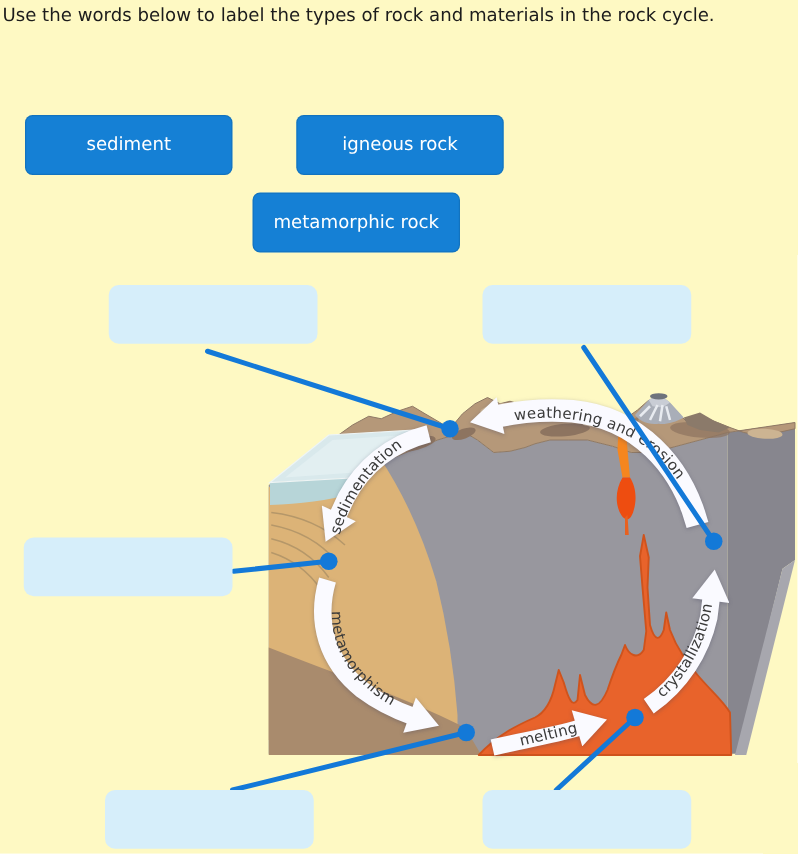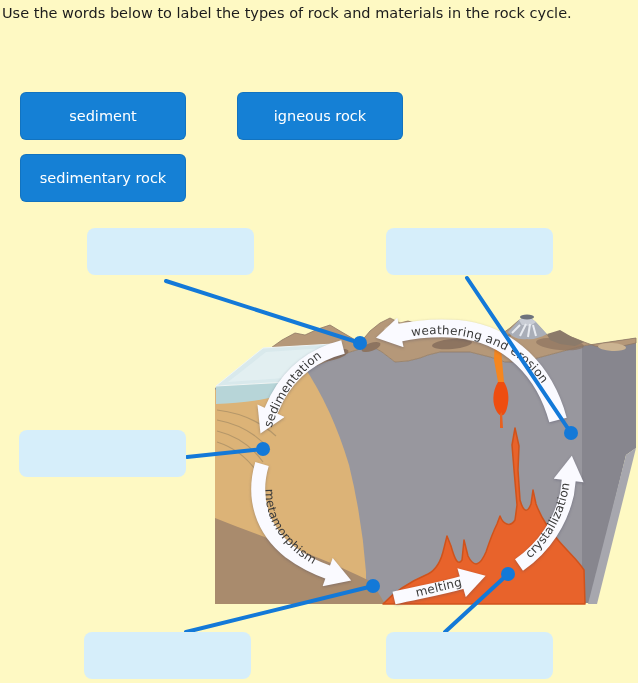--- a/index.html
+++ b/index.html
@@ -30,21 +30,21 @@
 </head>
 <body>
 
 <div id="page">
 
   <div class="instruction">Use the words below to label the types of rock and materials in the rock cycle.</div>
 
 
   <button class="word w1">sediment</button>
   <button class="word w2">igneous rock</button>
-  <button class="word w4">sedimentary rock</button>
+  <button class="word w5">metamorphic rock</button>
 
   <div class="slot s1"></div>
   <div class="slot s2"></div>
   <div class="slot s3"></div>
   <div class="slot s4"></div>
   <div class="slot s5"></div>
 
   <svg id="art" width="638" height="683" viewBox="0 0 638 683">
     <defs>
       <marker id="ah" viewBox="0 0 10 12" refX="1" refY="6" markerWidth="26" markerHeight="30" orient="auto" markerUnits="userSpaceOnUse">

